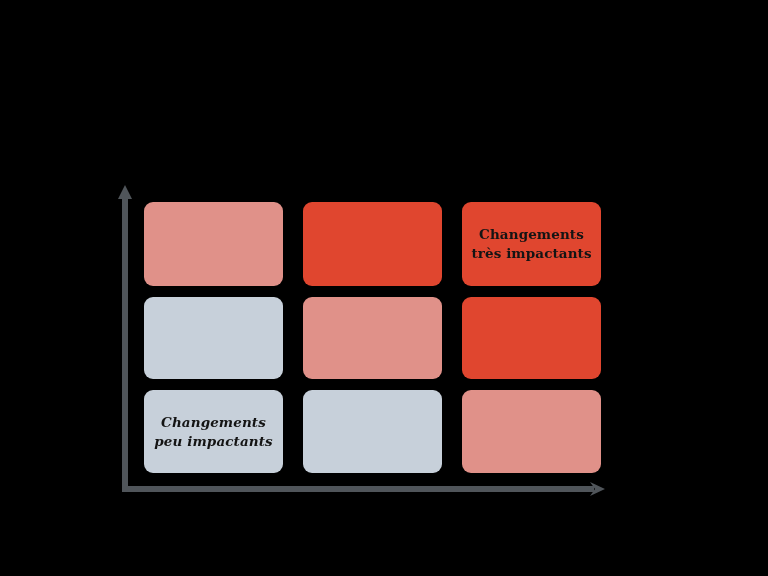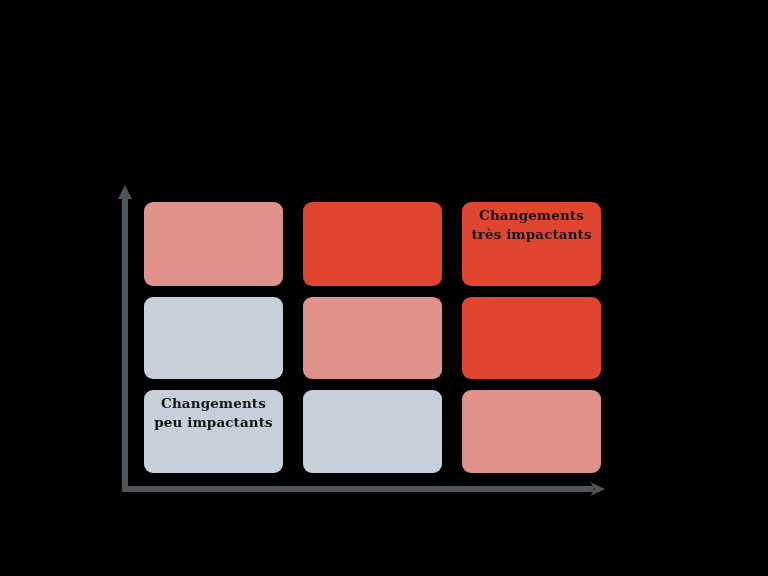--- a/index.html
+++ b/index.html
@@ -67,20 +67,21 @@
     display: grid;
     grid-template-columns: 139px 139px 139px;
     grid-template-rows: 84px 82px 83px;
     column-gap: 20px;
     row-gap: 11px;
   }
 
   .cell {
     border-radius: 9px;
     display: flex;
+    align-items: center;
     justify-content: center;
     box-sizing: border-box;
     padding: 4px 8px;
   }
 
   .cell-label {
     color: #141414;
     font-family: "DejaVu Serif", "Liberation Serif", serif;
     font-size: 13.5px;
     font-weight: 700;
@@ -125,21 +126,21 @@
     </div>
 
     <div class="cell" style="background: rgb(224, 145, 137);">
       
     </div>
 
     <div class="cell" style="background: rgb(224, 70, 47);">
       
     </div>
 
-    <div class="cell" style="background: rgb(199, 208, 218);">
+    <div class="cell" style="background: rgb(199, 208, 218); font-style: italic;">
       <span class="cell-label">Changements peu impactants</span>
     </div>
 
     <div class="cell" style="background: rgb(199, 208, 218);">
       
     </div>
 
     <div class="cell" style="background: rgb(224, 145, 137);">
       
     </div>

